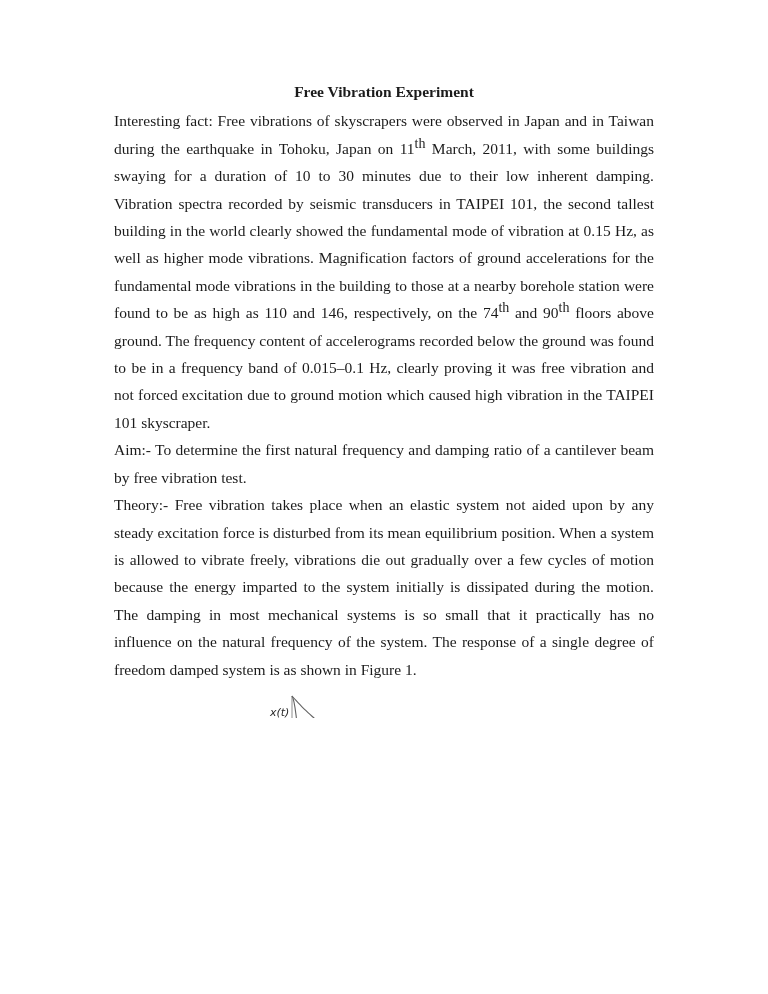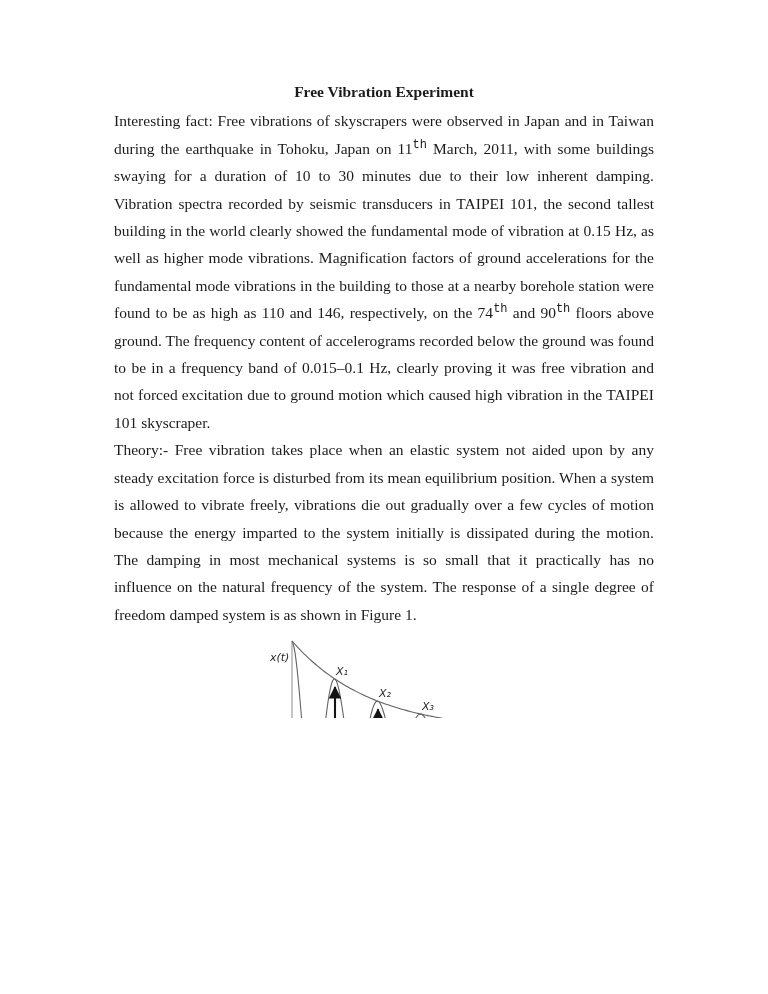--- a/index.html
+++ b/index.html
@@ -21,24 +21,23 @@
     line-height: 27.4px;
     margin-bottom: 2px;
   }
   p.para {
     text-align: justify;
     font-size: 15.5px;
     line-height: 27.4px;
   }
   p.para b { font-weight: normal; }
   sup.sup-th {
-    font-size: 12px;
+    font-size: 14px;
     vertical-align: super;
     line-height: 0;
-    font-family: Liberation Mono, monospace;
   }
   .figure-wrap {
     margin: 10px 0 0 153px;
     width: 300px;
     height: 195px;
   }
   .figure-wrap svg { display: block; }
   .axis-line { stroke: #8d8d8d; stroke-width: 1; fill: none; }
   .curve { stroke: #636363; stroke-width: 1.1; fill: none; }
   .peak-arrow { stroke: #141414; stroke-width: 2.1; fill: none; }
@@ -65,20 +64,21 @@
 </style>
 </head>
 <body>
 
 <div class="page">
 
   <div class="doc-title">Free Vibration Experiment</div>
 
   <p class="para"><b>Interesting fact:</b><span> Free vibrations of skyscrapers were observed in Japan and in Taiwan during the earthquake in Tohoku, Japan on 11</span><sup class="sup-th">th</sup><span> March, 2011, with some buildings swaying for a duration of 10 to 30 minutes due to their low inherent damping. Vibration spectra recorded by seismic transducers in TAIPEI 101, the second tallest building in the world clearly showed the fundamental mode of vibration at 0.15 Hz, as well as higher mode vibrations. Magnification factors of ground accelerations for the fundamental mode vibrations in the building to those at a nearby borehole station were found to be as high as 110 and 146, respectively, on the 74</span><sup class="sup-th">th</sup><span> and 90</span><sup class="sup-th">th</sup><span> floors above ground. The frequency content of accelerograms recorded below the ground was found to be in a frequency band of 0.015–0.1 Hz, clearly proving it was free vibration and not forced excitation due to ground motion which caused high vibration in the TAIPEI 101 skyscraper.</span></p>
 
+  <p class="para"><b>Aim:-</b><span> To determine the first natural frequency and damping ratio of a cantilever beam by free vibration test.</span></p>
 
 
   <p class="para"><b>Theory:-</b><span> Free vibration takes place when an elastic system not aided upon by any steady excitation force is disturbed from its mean equilibrium position. When a system is allowed to vibrate freely, vibrations die out gradually over a few cycles of motion because the energy imparted to the system initially is dissipated during the motion. The damping in most mechanical systems is so small that it practically has no influence on the natural frequency of the system. The response of a single degree of freedom damped system is as shown in Figure 1.</span></p>
 
   <div class="figure-wrap">
     <svg width="300" height="195" viewBox="0 0 300 195">
       <defs>
         <marker id="ah" markerWidth="7" markerHeight="7" refX="5.5" refY="3" orient="auto">
           <path d="M0,0 L6,3 L0,6 Z" fill="#141414"></path>
         </marker>

